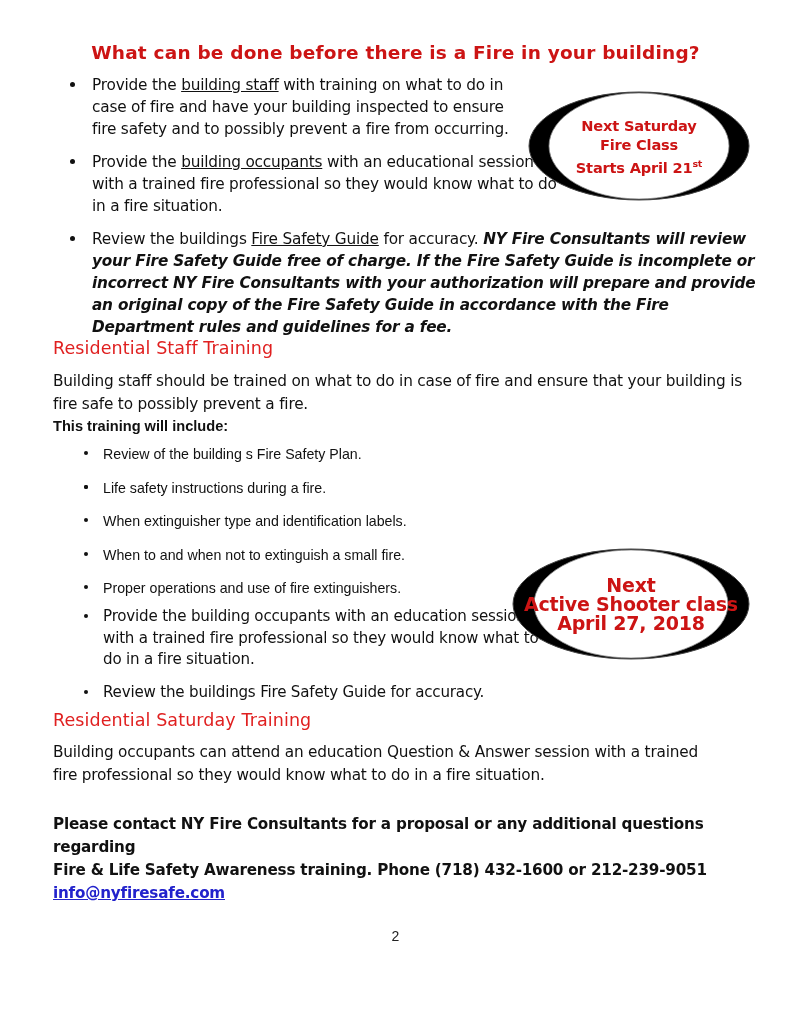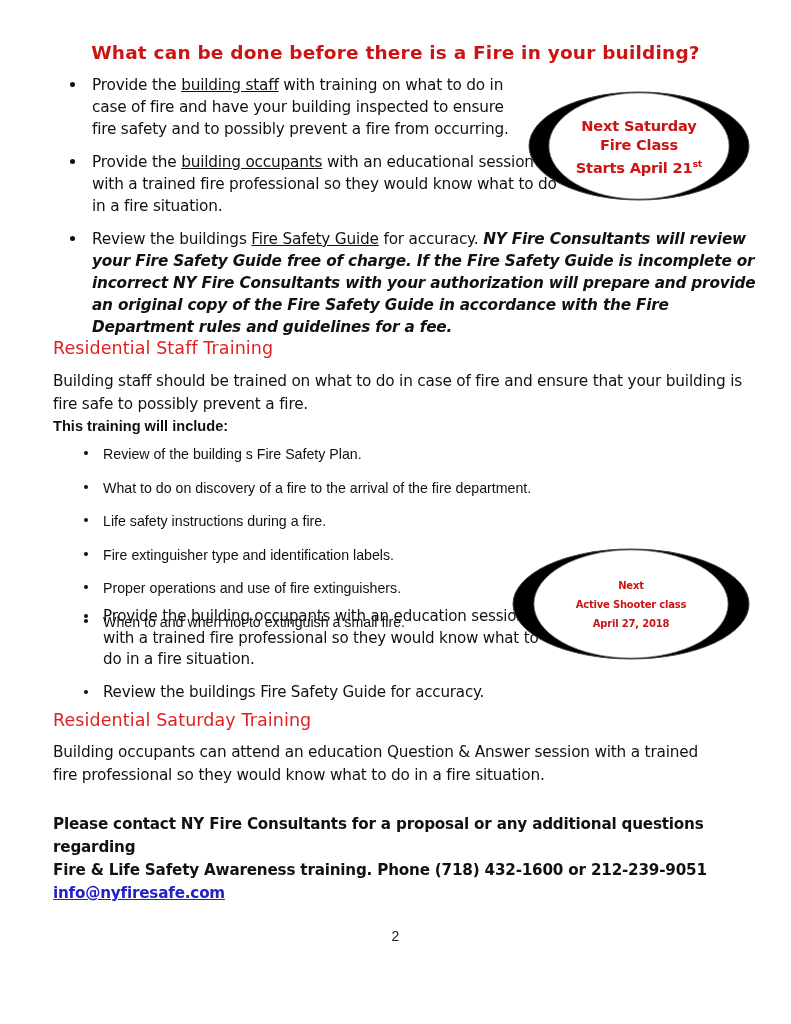--- a/index.html
+++ b/index.html
@@ -194,21 +194,21 @@
     text-align: center;
     line-height: 19px;
     pointer-events: none;
   }
   .oval-text .ln { display: block; white-space: nowrap; }
   sup { font-size: 0.65em; vertical-align: super; }
 
   #oval-fire { left: 528px; top: 91px; width: 222px; height: 110px; }
   #oval-fire .oval-text { font-size: 14.6px; }
   #oval-shooter { left: 512px; top: 548px; width: 238px; height: 112px; }
-  #oval-shooter .oval-text { font-size: 10px; }
+  #oval-shooter .oval-text { font-size: 19px; }
 </style>
 </head>
 <body>
 
 <div class="page">
 
   <div class="doc-title comic">What can be done before there is a Fire in your building?</div>
 
   <div class="top-list comic">
 
@@ -235,37 +235,36 @@
 
   <div class="bold-lead arialish" style="top:418px;">This training will include:</div>
 
   <div class="sub-list">
     <div class="sl-item">
       <span class="dot"></span>
       <span>Review of the building s Fire Safety Plan.</span>
     </div>
     <div class="sl-item">
       <span class="dot"></span>
-      <span>What to do on discovery of a fire to the arrival of the fire department.</span>
     </div>
     <div class="sl-item">
       <span class="dot"></span>
       <span>Life safety instructions during a fire.</span>
     </div>
     <div class="sl-item">
       <span class="dot"></span>
-      <span>Fire extinguisher type and identification labels.</span>
+      <span>When extinguisher type and identification labels.</span>
+    </div>
+    <div class="sl-item">
+      <span class="dot"></span>
+      <span>When to and when not to extinguish a small fire.</span>
     </div>
     <div class="sl-item">
       <span class="dot"></span>
       <span>Proper operations and use of fire extinguishers.</span>
-    </div>
-    <div class="sl-item">
-      <span class="dot"></span>
-      <span>When to and when not to extinguish a small fire.</span>
     </div>
   </div>
 
   <div class="sub-list2 comic">
     <div class="sl2-item">
       <span class="dot"></span>
       <span>Provide the building occupants with an education session with a trained fire professional so they would know what to do in a fire situation.</span>
     </div>
     <div class="sl2-item">
       <span class="dot"></span>

